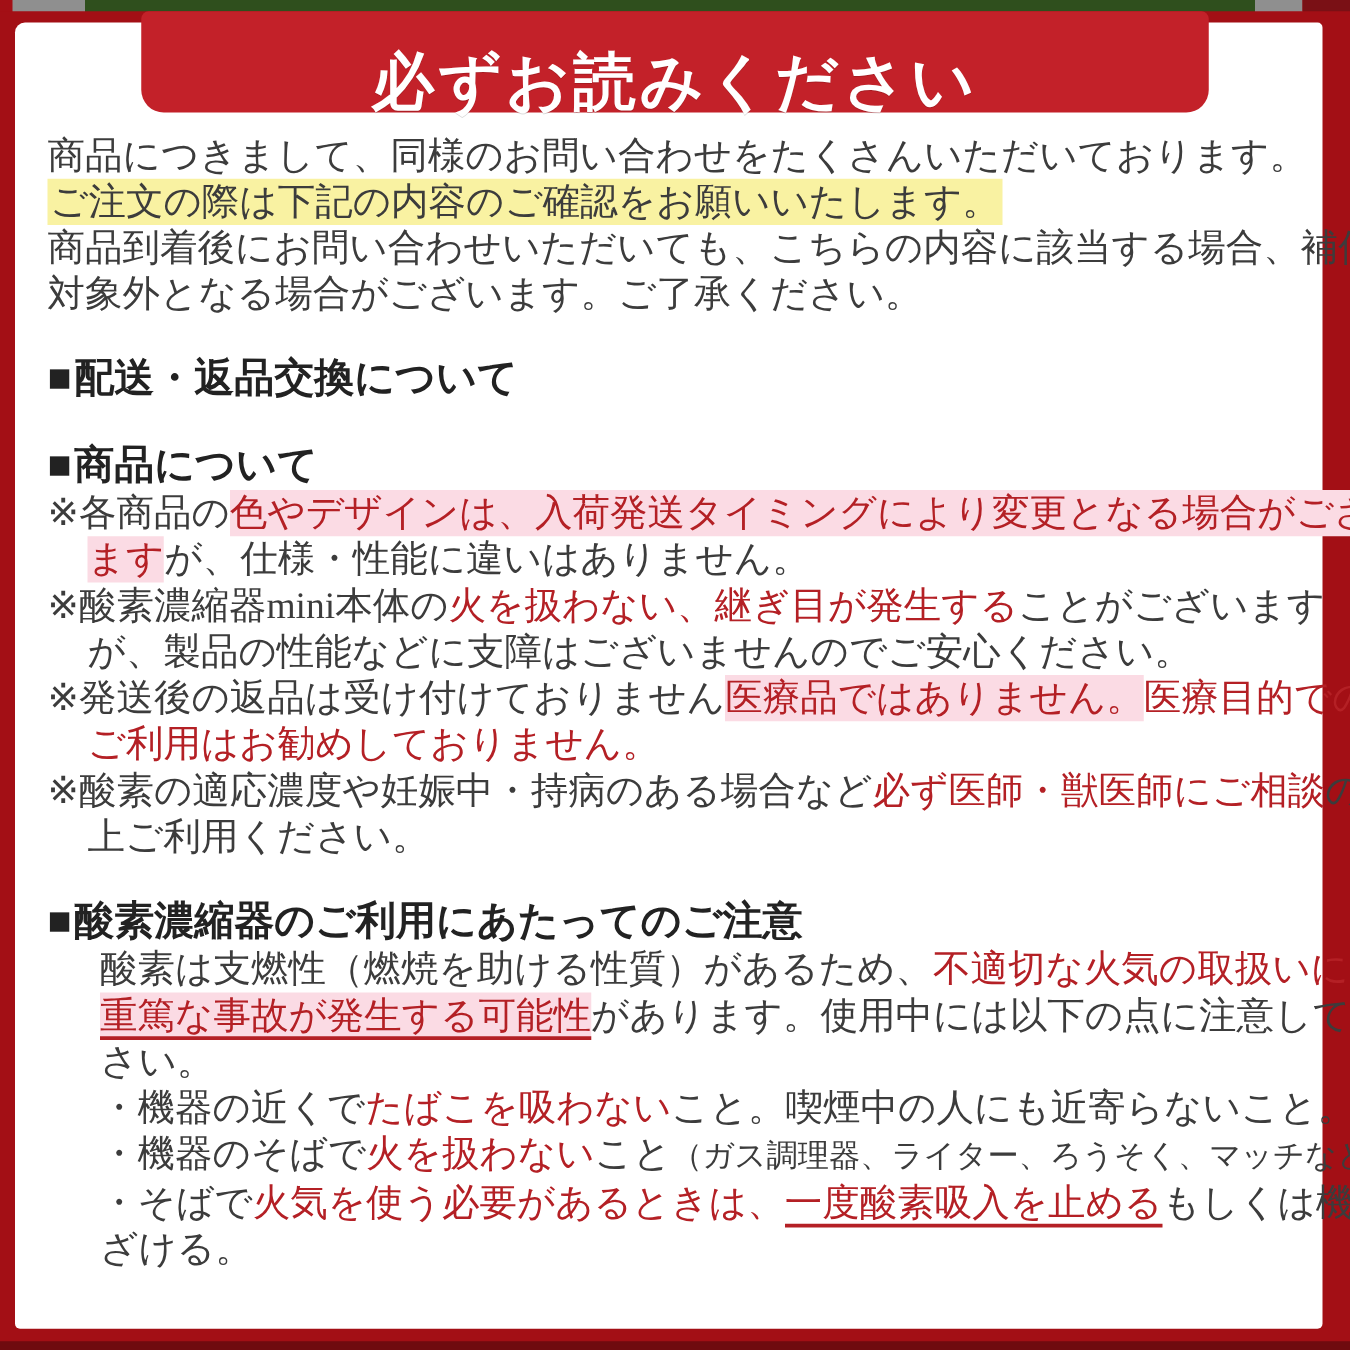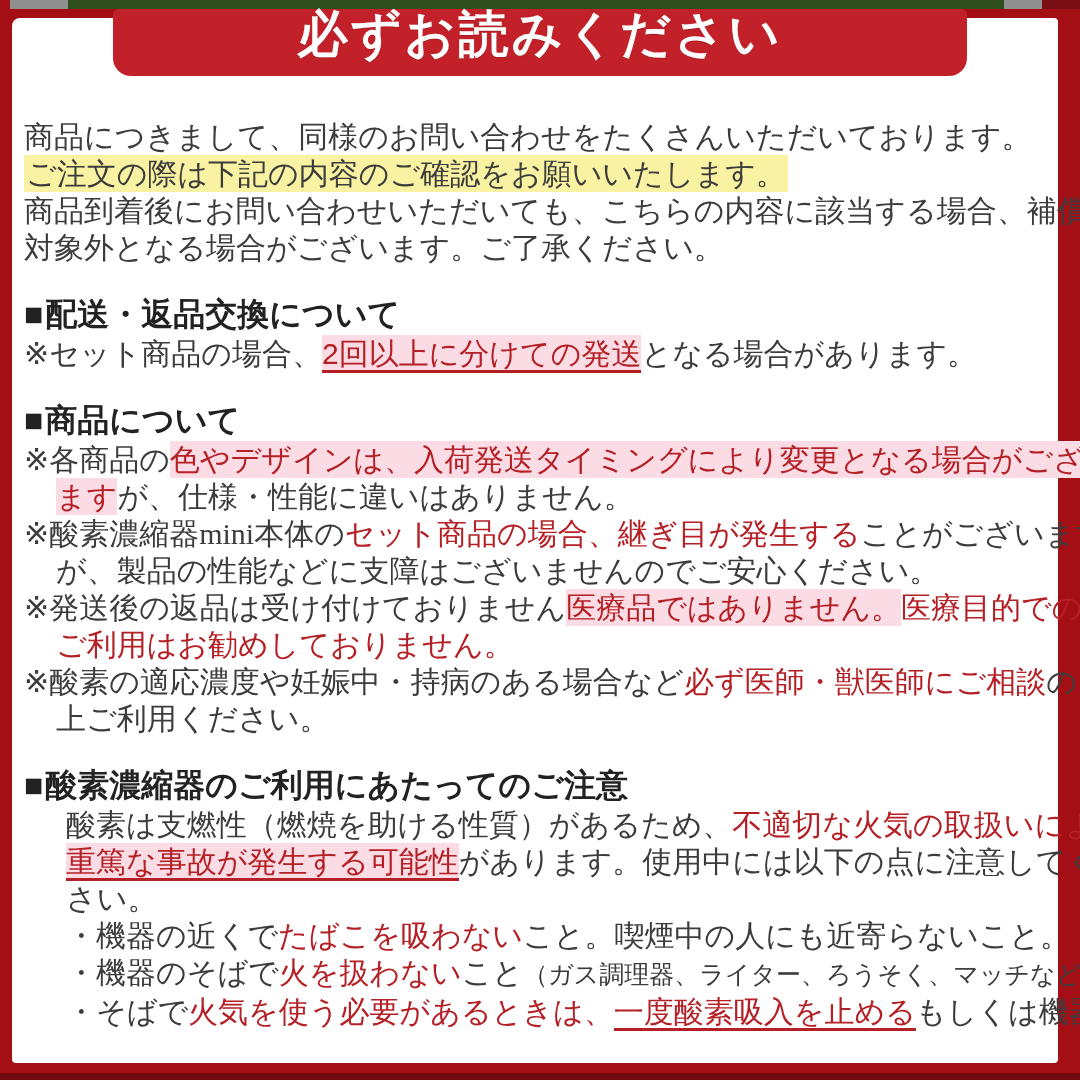--- a/index.html
+++ b/index.html
@@ -18,34 +18,34 @@
   
   .bottom-band{position:absolute;left:0;bottom:0;width:1080px;height:7px;background:var(--border-red-dark);}
   
   .panel{
     position:absolute;left:12px;top:18px;width:1046px;height:1045px;
     background:var(--panel-white,#fff);
     border-radius:8px 4px 4px 4px;
   }
   
   .banner{
-    position:absolute;left:113px;top:9px;width:854px;height:67px;
+    position:absolute;left:113px;top:9px;width:854px;height:81px;
     background:var(--banner-red);
     border-radius:6px 6px 18px 18px;
-    display:flex;align-items:flex-start;justify-content:center;
+    display:flex;align-items:flex-end;justify-content:center;
   }
   .banner .title{
     color:#ffffff;font-size:50px;font-weight:700;letter-spacing:3px;line-height:1;
     text-shadow:0 1px 0 rgba(0,0,0,0.15);
     white-space:nowrap;
   }
   
   .content{
-    position:absolute;left:0;top:16px;width:100%;height:100%;
-    box-sizing:border-box;padding:84px 18px 0 12px;
+    position:absolute;left:0;top:4px;width:100%;height:100%;
+    box-sizing:border-box;padding:84px 18px 0 26px;
     color:var(--body-text,#3c3c3c);
   }
   .line{font-size:30px;line-height:37px;white-space:nowrap;}
   .ind1{padding-left:32px;}
   .ind2{padding-left:42px;}
   .heading{font-size:32px;line-height:42px;font-weight:700;color:#222;margin-top:27px;white-space:nowrap;}
   .heading .marker{margin-right:2px;}
   .seg-n{color:var(--body-text);}
   .seg-m{font-family:"Liberation Serif","DejaVu Serif",serif;color:var(--body-text);}
   .seg-y{background:var(--hl-yellow);padding:2px 2px;}
@@ -66,37 +66,37 @@
   <span class="s5"></span>
 </div>
 
 <div class="panel">
   <div class="content">
       <div class="line"><span class="seg-n">商品につきまして、同様のお問い合わせをたくさんいただいております。</span></div>
       <div class="line"><span class="seg-y">ご注文の際は下記の内容のご確認をお願いいたします。</span></div>
       <div class="line"><span class="seg-n">商品到着後にお問い合わせいただいても、こちらの内容に該当する場合、補償の</span></div>
       <div class="line"><span class="seg-n">対象外となる場合がございます。ご了承ください。</span></div>
       <div class="heading"><span class="marker">■</span><span>配送・返品交換について</span></div>
-      <div class="line"><span class="seg-n">※セット商品の場合、</span><span class="seg-pu">2回以上に分けての発送</span><span class="seg-n">となる場合があります。</span></div>
       <div class="heading"><span class="marker">■</span><span>商品について</span></div>
       <div class="line"><span class="seg-n">※各商品の</span><span class="seg-p">色やデザインは、入荷発送タイミングにより変更となる場合がござい</span></div>
       <div class="line ind1"><span class="seg-p">ます</span><span class="seg-n">が、仕様・性能に違いはありません。</span></div>
-      <div class="line"><span class="seg-n">※酸素濃縮器</span><span class="seg-m">mini</span><span class="seg-n">本体の</span><span class="seg-r">セット商品の場合、継ぎ目が発生する</span><span class="seg-n">ことがございます</span></div>
+      <div class="line"><span class="seg-n">※酸素濃縮器</span><span class="seg-m">mini</span><span class="seg-n">本体の</span><span class="seg-r">火を扱わない、継ぎ目が発生する</span><span class="seg-n">ことがございます</span></div>
       <div class="line ind1"><span class="seg-n">が、製品の性能などに支障はございませんのでご安心ください。</span></div>
       <div class="line"><span class="seg-n">※発送後の返品は受け付けておりません</span><span class="seg-p">医療品ではありません。</span><span class="seg-r">医療目的での</span></div>
       <div class="line ind1"><span class="seg-r">ご利用はお勧めしておりません。</span></div>
       <div class="line"><span class="seg-n">※酸素の適応濃度や妊娠中・持病のある場合など</span><span class="seg-r">必ず医師・獣医師にご相談</span><span class="seg-n">の</span></div>
       <div class="line ind1"><span class="seg-n">上ご利用ください。</span></div>
       <div class="heading"><span class="marker">■</span><span>酸素濃縮器のご利用にあたってのご注意</span></div>
       <div class="line ind2"><span class="seg-n">酸素は支燃性（燃焼を助ける性質）があるため、</span><span class="seg-r">不適切な火気の取扱いによって</span></div>
       <div class="line ind2"><span class="seg-pu">重篤な事故が発生する可能性</span><span class="seg-n">があります。使用中には以下の点に注意してくだ</span></div>
       <div class="line ind2"><span class="seg-n">さい。</span></div>
       <div class="line ind2"><span class="seg-n">・機器の近くで</span><span class="seg-r">たばこを吸わない</span><span class="seg-n">こと。喫煙中の人にも近寄らないこと。</span></div>
       <div class="line ind2"><span class="seg-n">・機器のそばで</span><span class="seg-r">火を扱わない</span><span class="seg-n">こと</span><span class="seg-ns">（ガス調理器、ライター、ろうそく、マッチなど）。</span></div>
       <div class="line ind2"><span class="seg-n">・そばで</span><span class="seg-r">火気を使う必要があるときは、</span><span class="seg-ru">一度酸素吸入を止める</span><span class="seg-n">もしくは機器を遠</span></div>
+      <div class="line ind2"><span class="seg-n">ざける。</span></div>
     </div>
 </div>
 
 <div class="banner">
   <div class="title">必ずお読みください</div>
 </div>
 
 <div class="bottom-band"></div>
 
 </body></html>

